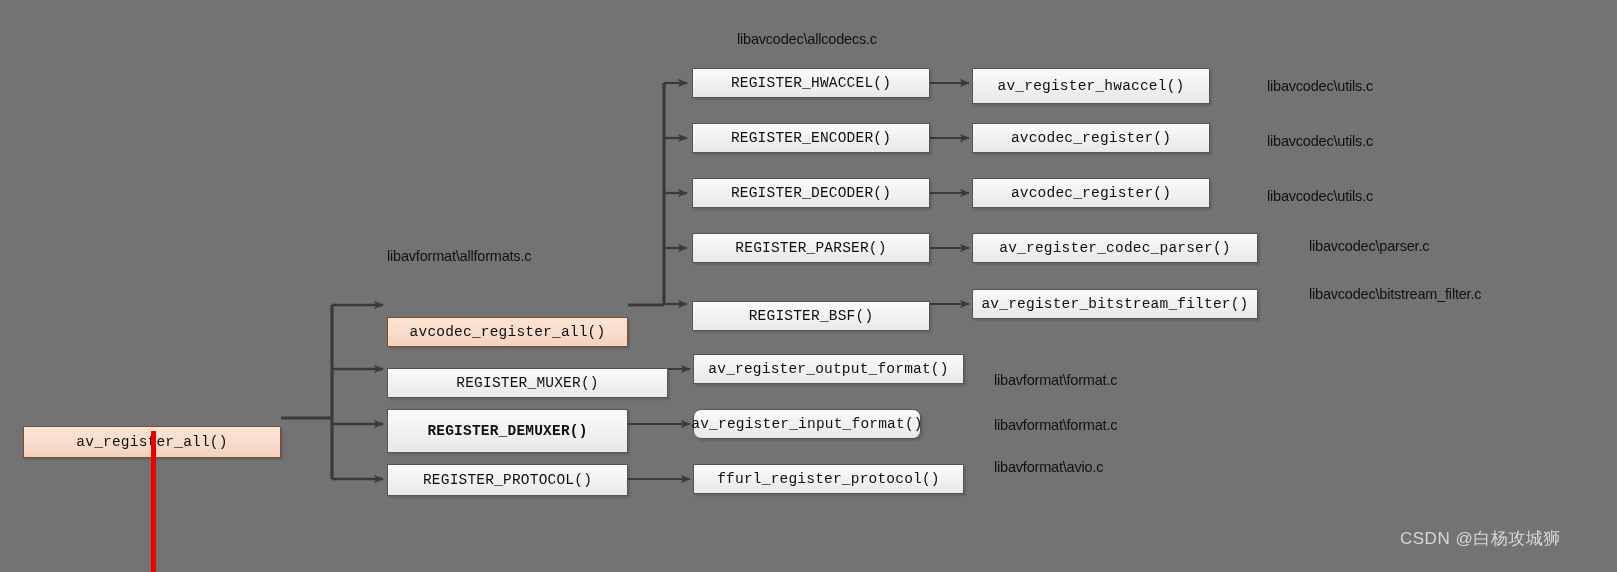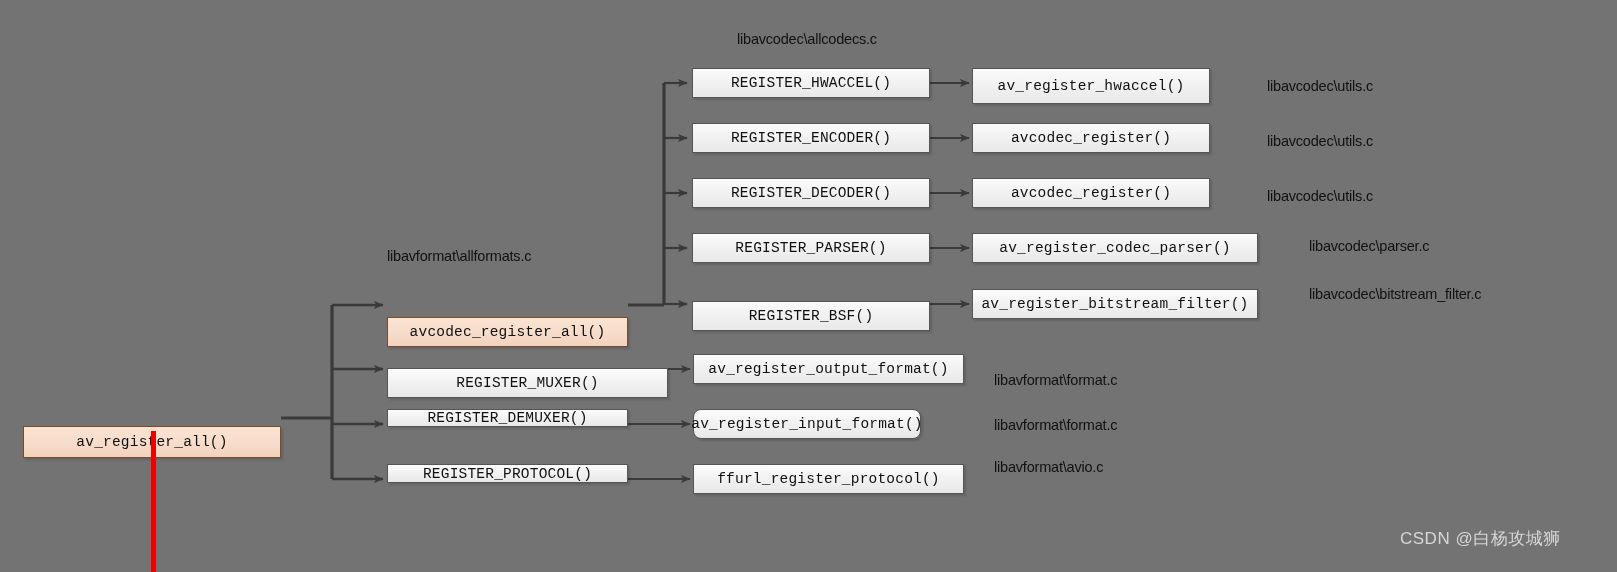--- a/index.html
+++ b/index.html
@@ -115,23 +115,23 @@
   <div class="filelabel" style="left:387px; top:248px;">libavformat\allformats.c</div>
 
   <div class="node accent" style="left:23px; top:399px; width:258px; height:32px;">av_register_all()</div>
 
   <div class="redline" style="left:151px; top:431px; width:5px; height:141px;"></div>
 
   <div class="node accent" style="left:387px; top:290px; width:241px; height:30px;">avcodec_register_all()</div>
 
   <div class="node" style="left:387px; top:368px; width:281px; height:30px;">REGISTER_MUXER()</div>
 
-  <div class="node" style="left:387px; top:409px; width:241px; height:18px;">REGISTER_DEMUXER()</div>
+  <div class="node" style="left:387px; top:409px; width:241px; height:44px;font-weight:bold;">REGISTER_DEMUXER()</div>
 
-  <div class="node" style="left:387px; top:464px; width:241px; height:19px;">REGISTER_PROTOCOL()</div>
+  <div class="node" style="left:387px; top:464px; width:241px; height:32px;">REGISTER_PROTOCOL()</div>
 
   <div class="node" style="left:692px; top:68px; width:238px; height:30px;">REGISTER_HWACCEL()</div>
 
   <div class="node" style="left:692px; top:123px; width:238px; height:30px;">REGISTER_ENCODER()</div>
 
   <div class="node" style="left:692px; top:178px; width:238px; height:30px;">REGISTER_DECODER()</div>
 
   <div class="node" style="left:692px; top:233px; width:238px; height:30px;">REGISTER_PARSER()</div>
 
   <div class="node" style="left:692px; top:289px; width:238px; height:30px;margin-top:12px;">REGISTER_BSF()</div>

